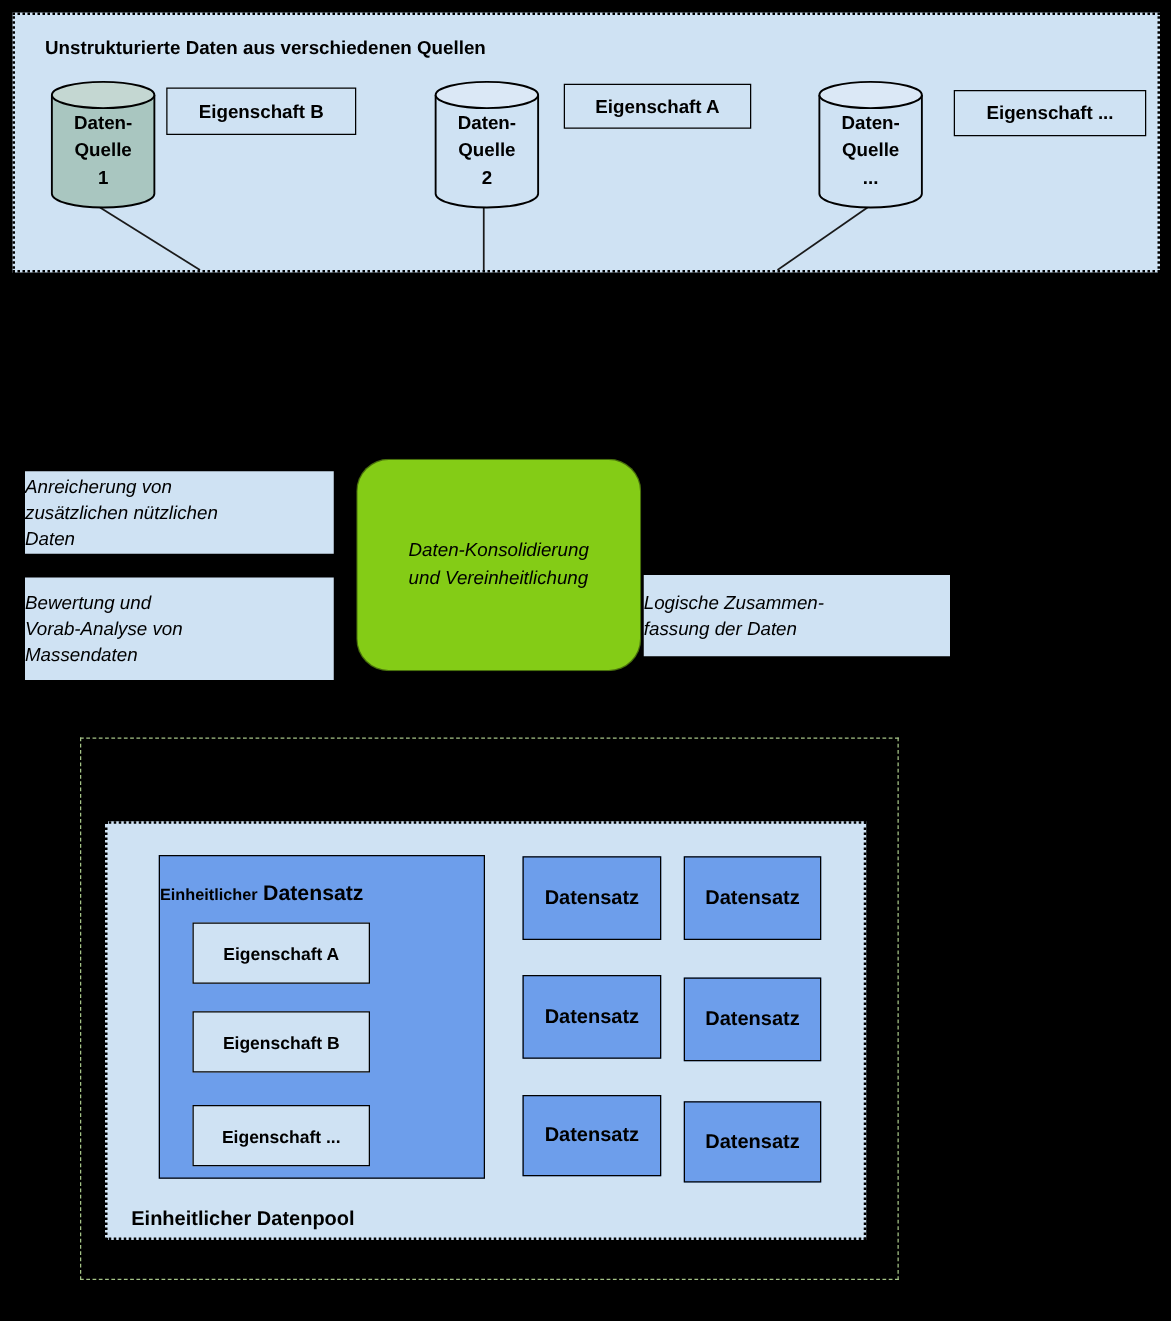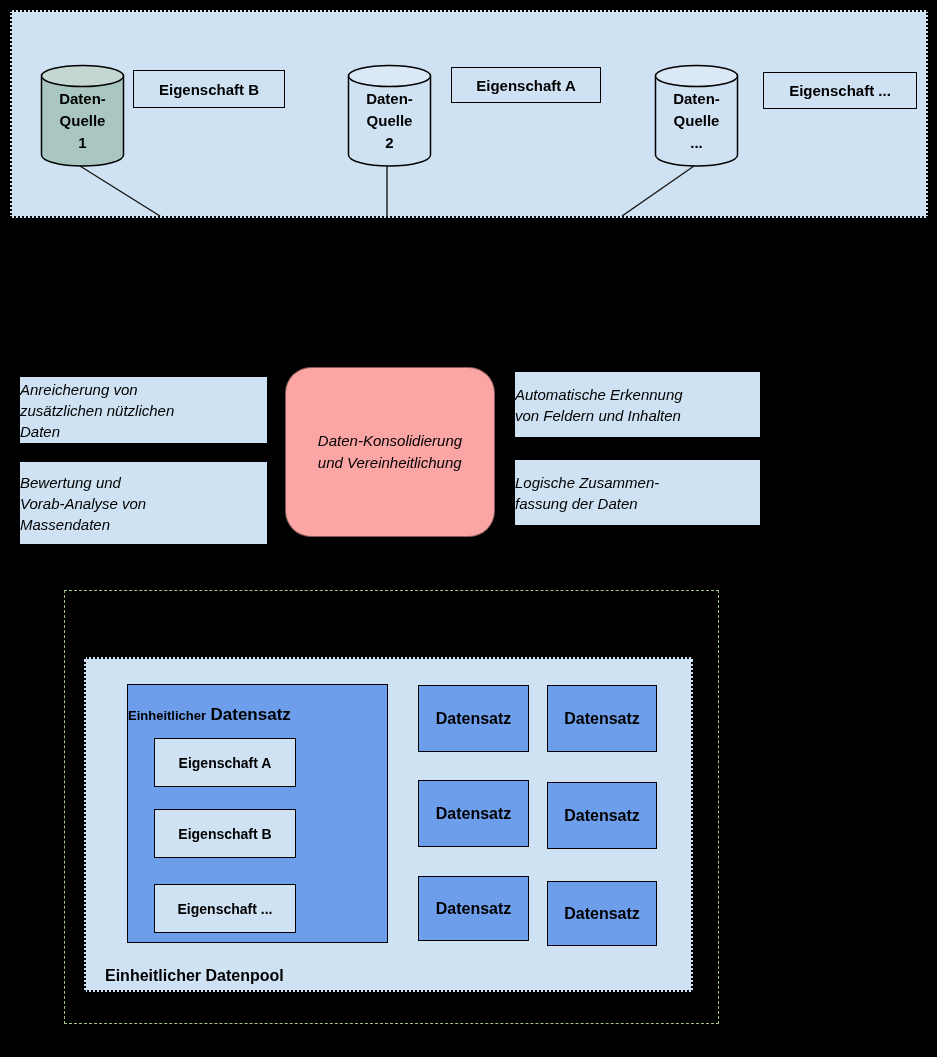--- a/index.html
+++ b/index.html
@@ -27,22 +27,22 @@
     display:flex;align-items:center;justify-content:center;
     font-size:15px;font-weight:700;
   }
   
   .note-box{
     position:absolute;background:#cfe2f3;box-sizing:border-box;
     font-size:15px;font-style:italic;line-height:21px;white-space:pre-line;
     display:flex;flex-direction:column;justify-content:center;
   }
   .process-box{
-    position:absolute;left:285px;top:367px;width:210px;height:170px;
-    background:#fca5a5;border:1px solid rgba(0,0,0,0.45);border-radius:26px;
+    position:absolute;left:285px;top:367px;width:228px;height:170px;
+    background:#84cc16;border:1px solid rgba(0,0,0,0.45);border-radius:26px;
     box-sizing:border-box;display:flex;align-items:center;justify-content:center;
     text-align:left;font-size:15px;font-style:italic;line-height:22px;white-space:pre-line;
   }
   
   .outer-dashed{
     position:absolute;left:64px;top:590px;width:655px;height:434px;
     border:1px dashed #a5c487;box-sizing:border-box;
   }
   .pool{
     position:absolute;left:84px;top:657px;width:609px;height:335px;
@@ -71,20 +71,21 @@
     display:flex;align-items:center;justify-content:center;
     font-size:16px;font-weight:700;
   }
 </style>
 </head>
 <body>
 
 <div class="canvas">
 
   <div class="top-section">
+    <div class="section-title">Unstrukturierte Daten aus verschiedenen Quellen</div>
 
     <svg class="conn-lines" width="914" height="204" viewBox="0 0 914 204">
       <line x1="68" y1="154" x2="148" y2="204" stroke="#1a1a1a" stroke-width="1.4"></line>
       <line x1="375" y1="154" x2="375" y2="204" stroke="#1a1a1a" stroke-width="1.4"></line>
       <line x1="682" y1="154" x2="610" y2="204" stroke="#1a1a1a" stroke-width="1.4"></line>
     </svg>
 
     <div class="cylinder" style="left:28px;top:52px;">
       <svg width="85" height="104" viewBox="0 0 85 104">
         <path d="M1.5 12 L1.5 91 A41 11 0 0 0 83.5 91 L83.5 12" fill="#a9c6c0" stroke="#000" stroke-width="1.5"></path>
@@ -123,22 +124,20 @@
   <div class="note-box" style="left:20px;top:377px;width:247px;height:66px;">Anreicherung von
 zusätzlichen nützlichen
 Daten</div>
   <div class="note-box" style="left:20px;top:462px;width:247px;height:82px;">Bewertung und
 Vorab-Analyse von
 Massendaten</div>
 
   <div class="process-box">Daten-Konsolidierung
 und Vereinheitlichung</div>
 
-  <div class="note-box" style="left:515px;top:372px;width:245px;height:65px;">Automatische Erkennung
-von Feldern und Inhalten</div>
   <div class="note-box" style="left:515px;top:460px;width:245px;height:65px;">Logische Zusammen-
 fassung der Daten</div>
 
   <div class="outer-dashed"></div>
 
   <div class="pool">
 
     <div class="unified-record">
       <div class="unified-title">
         <span class="t-small">Einheitlicher</span>

